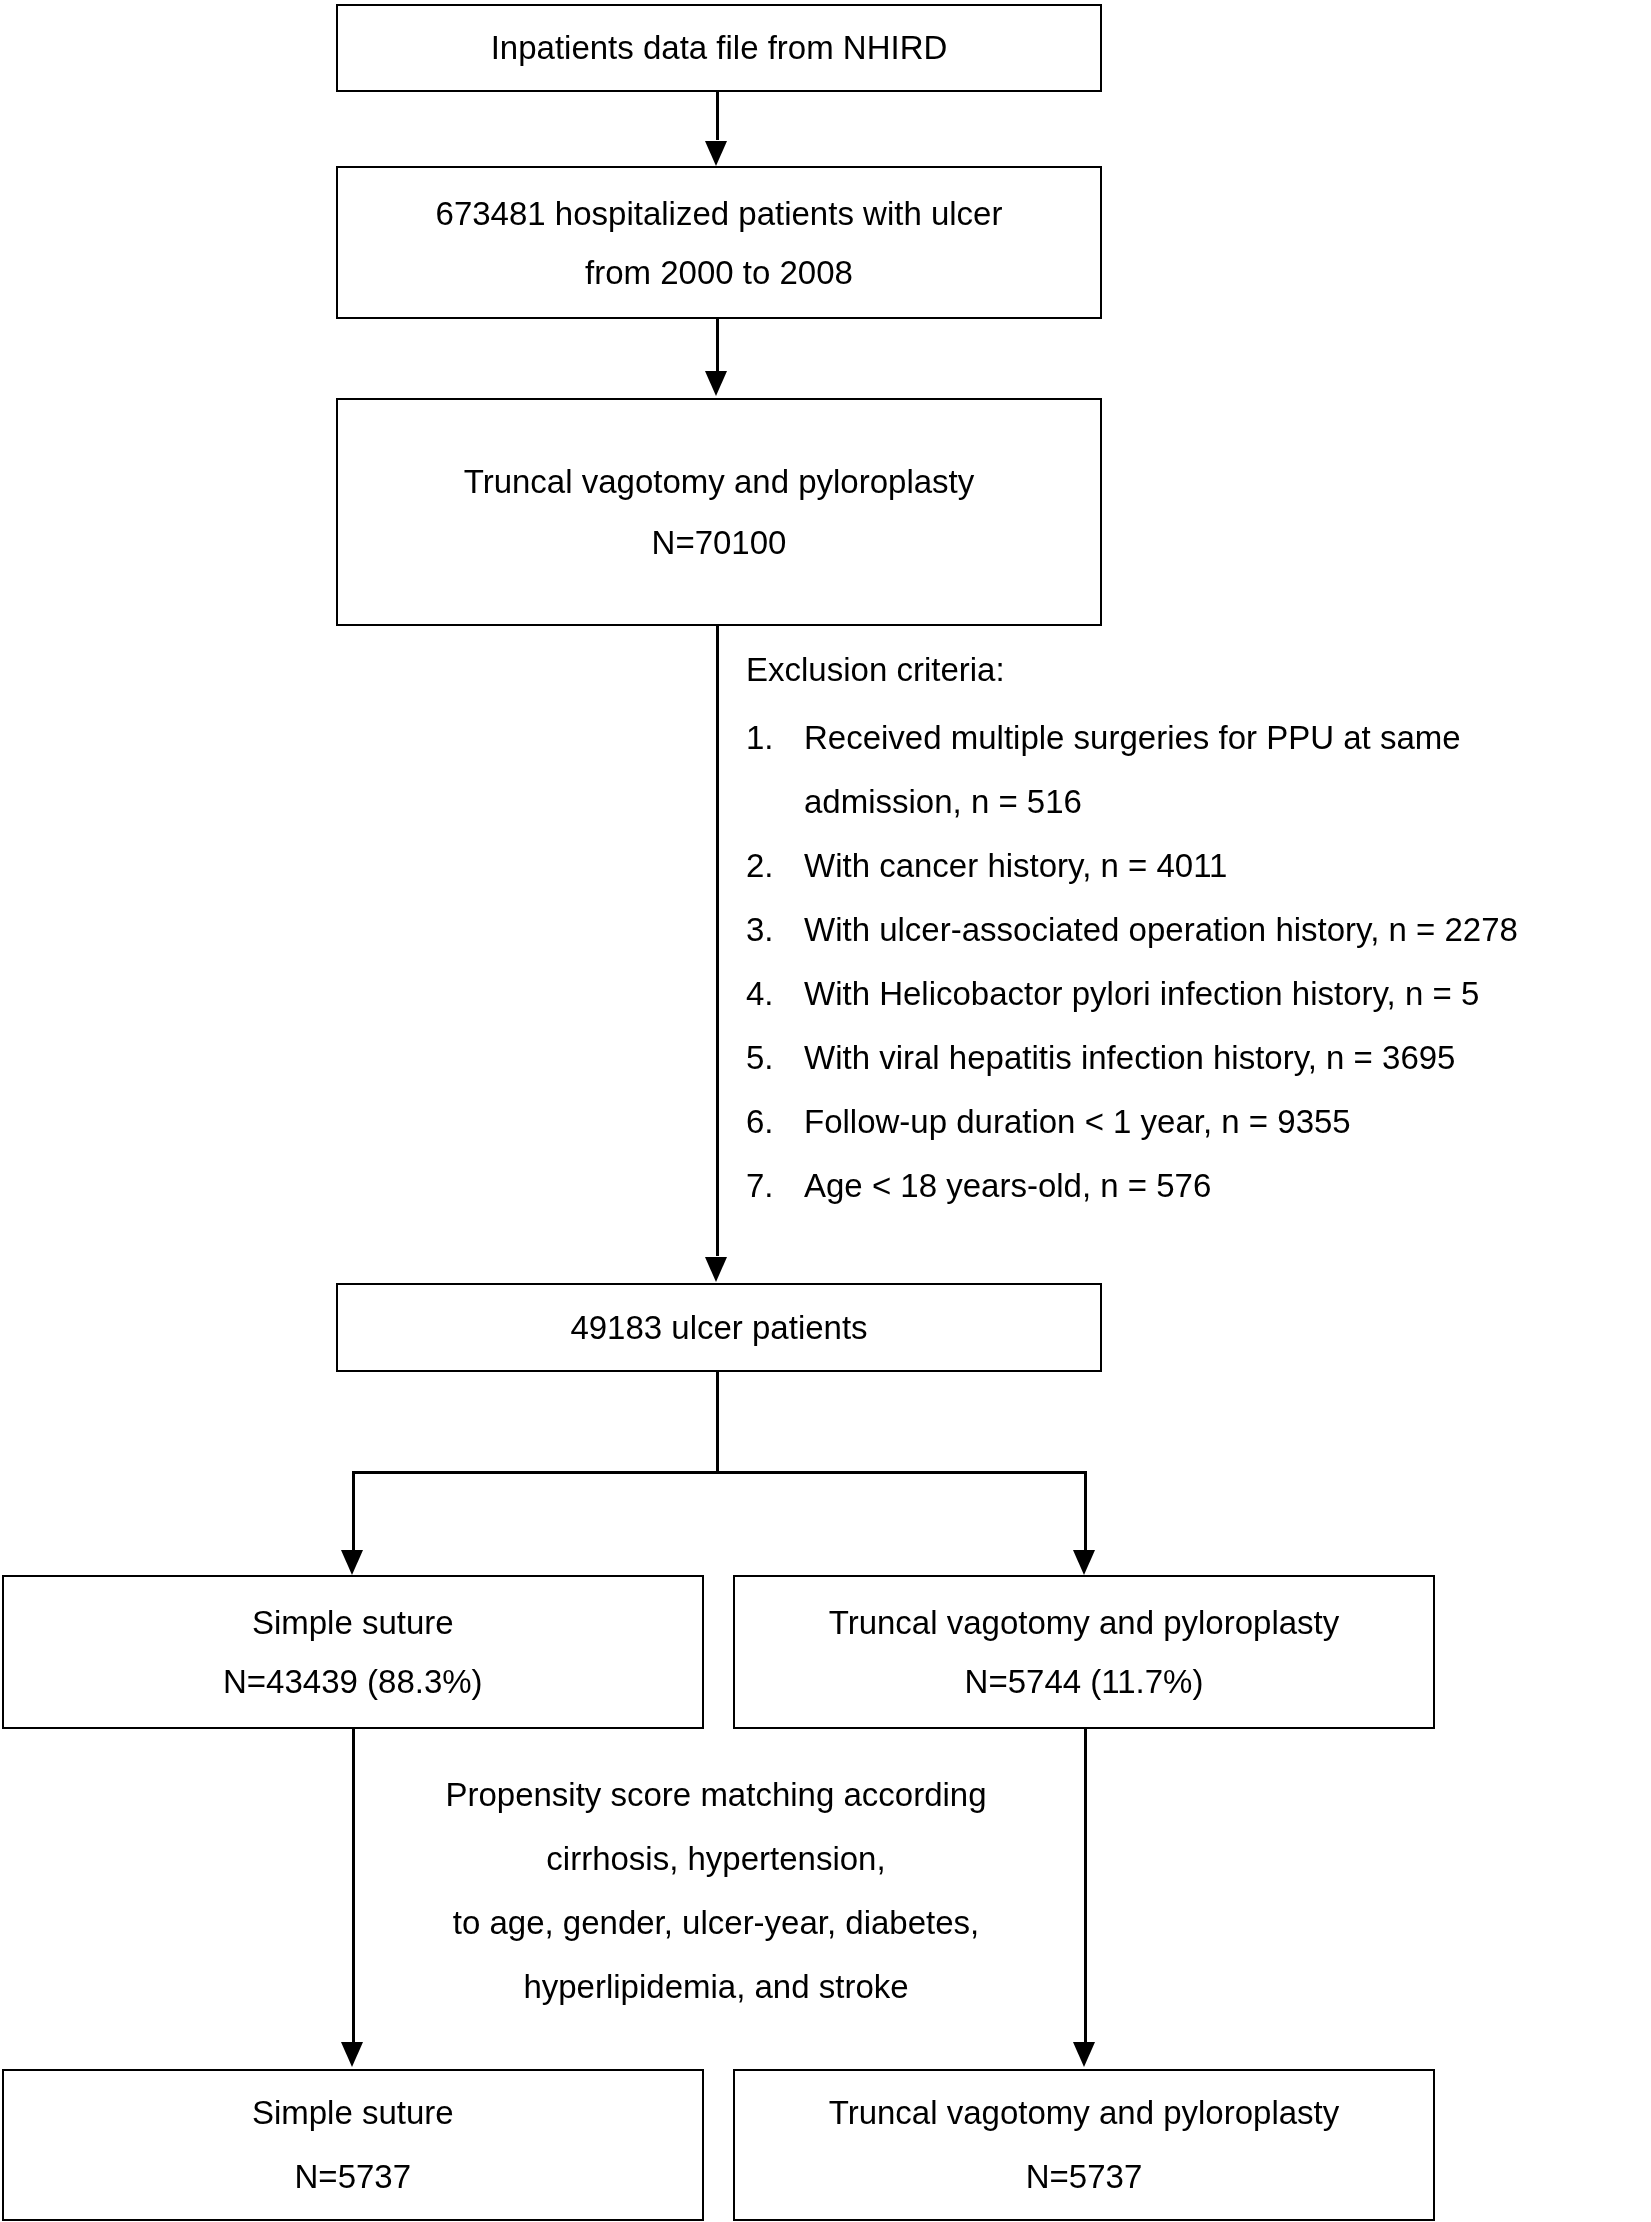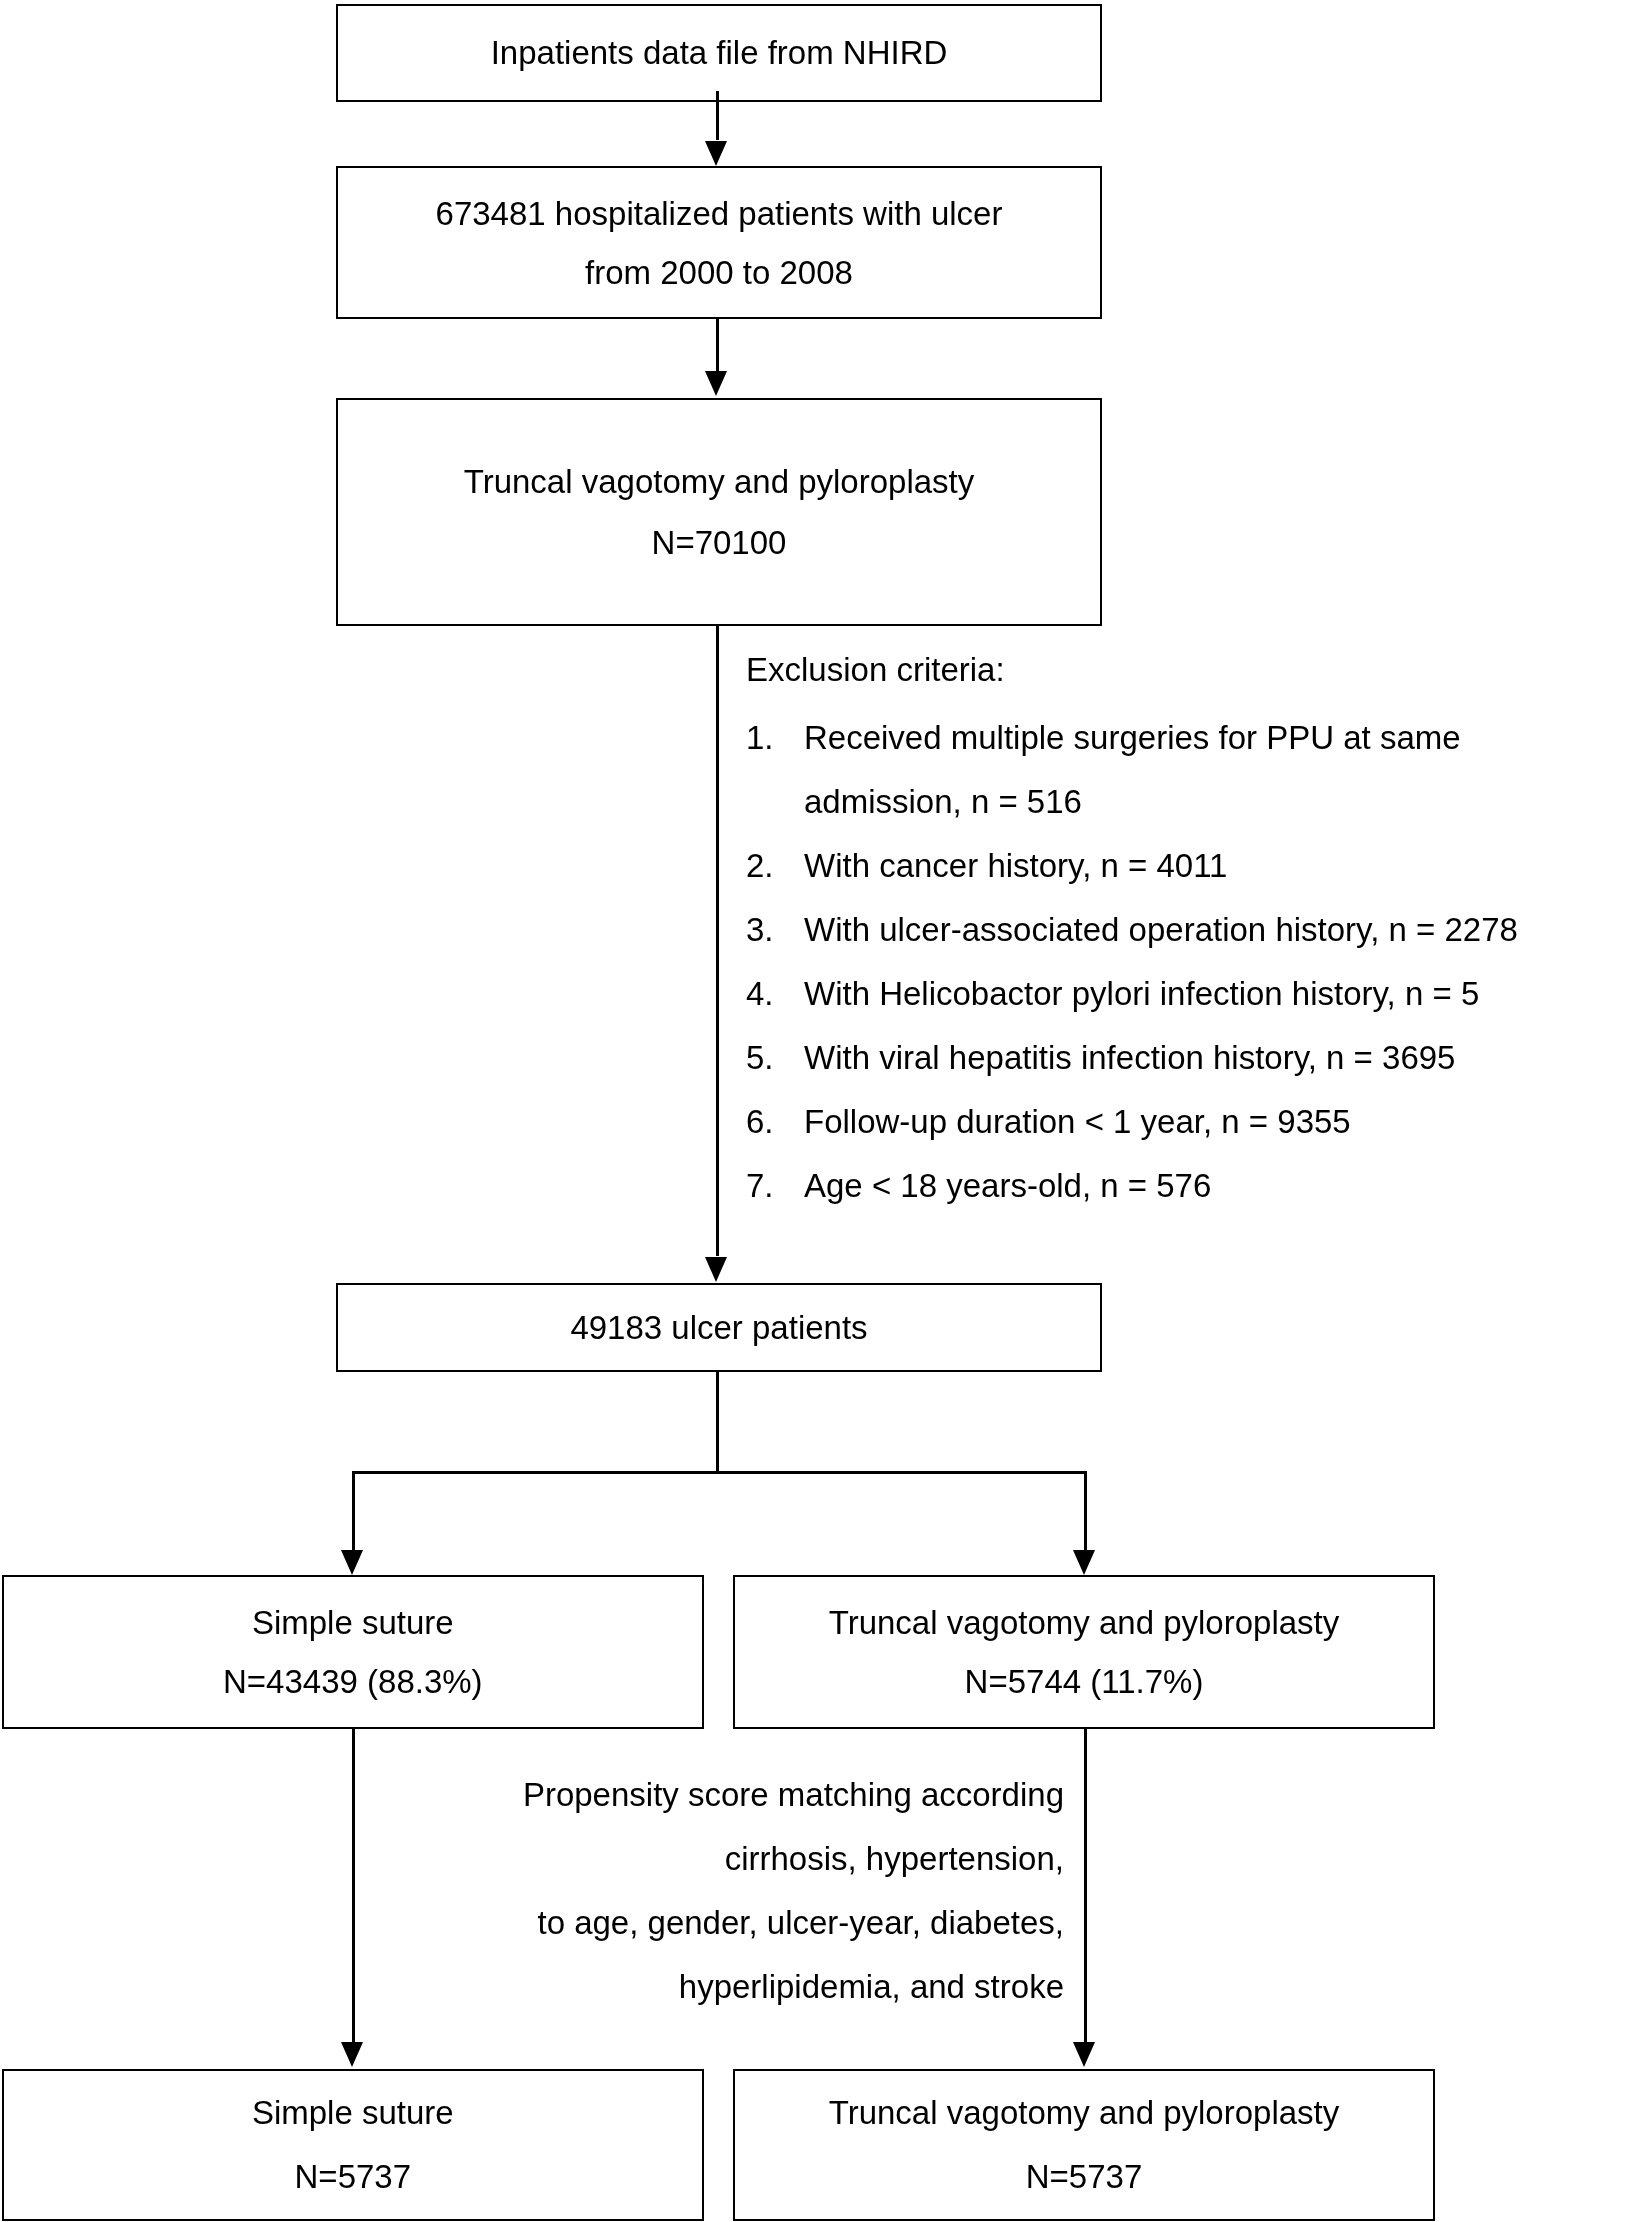--- a/index.html
+++ b/index.html
@@ -71,36 +71,36 @@
   .excl-num {
     flex: 0 0 58px;
     line-height: 64px;
   }
   .excl-text {
     flex: 1 1 auto;
     line-height: 64px;
   }
   .note {
     position: absolute;
-    left: 348px;
+    left: 358px;
     top: 1763px;
     width: 716px;
-    text-align: right;
+    text-align: center;
   }
   .note .bl {
     line-height: 64px;
     white-space: nowrap;
   }
 </style>
 </head>
 <body>
 
 <div class="canvas">
 
-  <div class="box" style="left:336px;top:3.6px;width:766px;height:98px;">
+  <div class="box" style="left:336px;top:3.6px;width:766px;height:88px;">
     <div class="bl">Inpatients data file from NHIRD</div>
   </div>
 
   <div class="vline" style="left:716px;top:91px;height:49px;"></div>
   <div class="ah" style="left:705px;top:141px;"></div>
 
   <div class="box" style="left:336px;top:166px;width:766px;height:153px;">
     <div class="bl">673481 hospitalized patients with ulcer</div>
     <div class="bl">from 2000 to 2008</div>
   </div>

